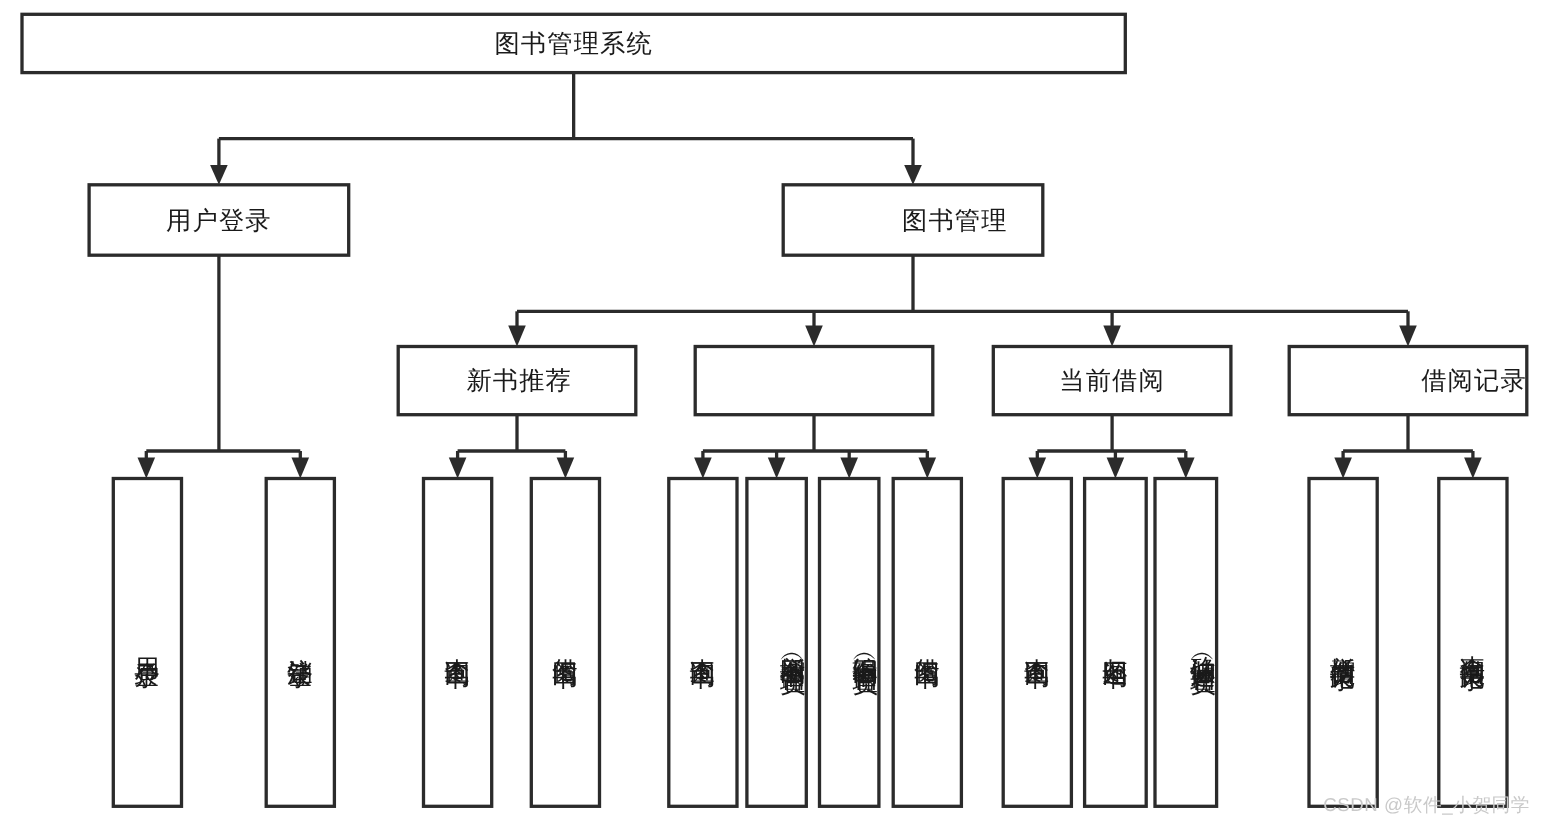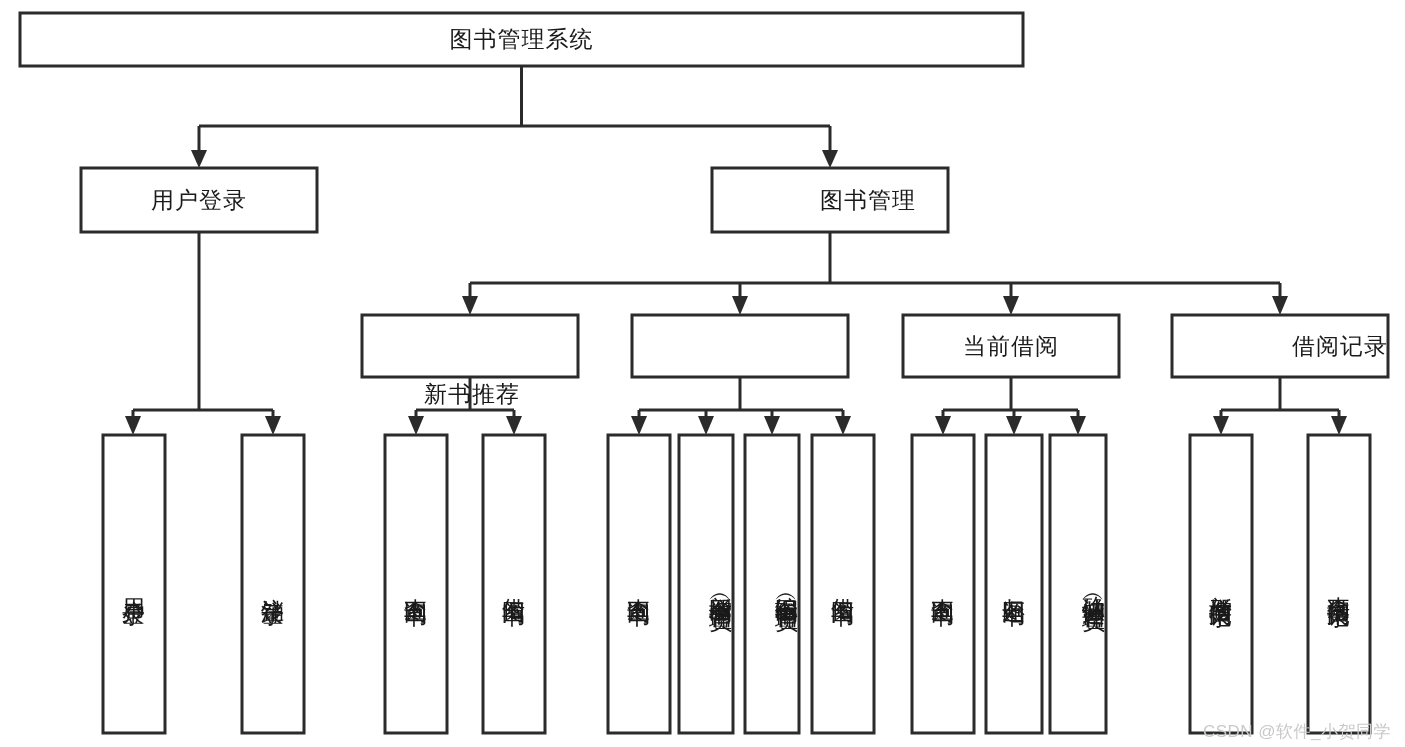--- a/index.html
+++ b/index.html
@@ -151,21 +151,21 @@
     <rect class="node-rect" x="1050" y="435" width="56" height="298"></rect>
     <rect class="node-rect" x="1190" y="435" width="62" height="298"></rect>
     <rect class="node-rect" x="1308" y="435" width="62" height="298"></rect>
   </svg>
 
   <div class="hbox-text" style="left:20px;top:13px;width:1003px;height:53px;">图书管理系统</div>
 
   <div class="hbox-text" style="left:81px;top:168px;width:236px;height:64px;">用户登录</div>
   <div class="hbox-text" style="left:712px;top:168px;width:236px;height:64px;margin-left:38px;">图书管理</div>
 
-  <div class="hbox-text" style="left:362px;top:315px;width:220px;height:62px;margin-top:48px;">新书推荐</div>
+  <div class="hbox-text" style="left:362px;top:315px;width:220px;height:62px;">新书推荐</div>
   <div class="hbox-text" style="left:903px;top:315px;width:216px;height:62px;text-align:center;">当前借阅</div>
   <div class="hbox-text" style="left:1232px;top:315px;width:216px;height:62px;">借阅记录</div>
 
   <div class="vbox-text" style="left:103px;top:435px;width:62px;height:298px;display:flex;align-items:center;justify-content:center;">用户登录</div>
   <div class="vbox-text" style="left:242px;top:435px;width:62px;height:298px;display:flex;align-items:center;justify-content:center;">注销登录</div>
   <div class="vbox-text" style="left:385px;top:435px;width:62px;height:298px;display:flex;align-items:center;justify-content:center;">查询图书</div>
   <div class="vbox-text" style="left:483px;top:435px;width:62px;height:298px;display:flex;align-items:center;justify-content:center;">借阅图书</div>
   <div class="vbox-text" style="left:608px;top:435px;width:62px;height:298px;display:flex;align-items:center;justify-content:center;">查询图书</div>
   <div class="vbox-text" style="left:679px;top:441px;width:54px;height:292px;display:flex;align-items:flex-start;justify-content:center;">新增图书（管理员）</div>
   <div class="vbox-text" style="left:745px;top:441px;width:54px;height:292px;display:flex;align-items:flex-start;justify-content:center;">编辑图书（管理员）</div>

